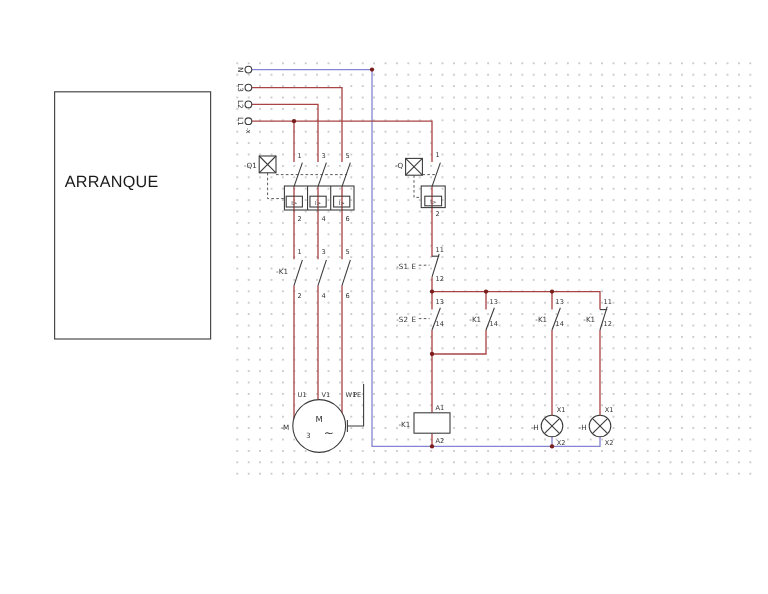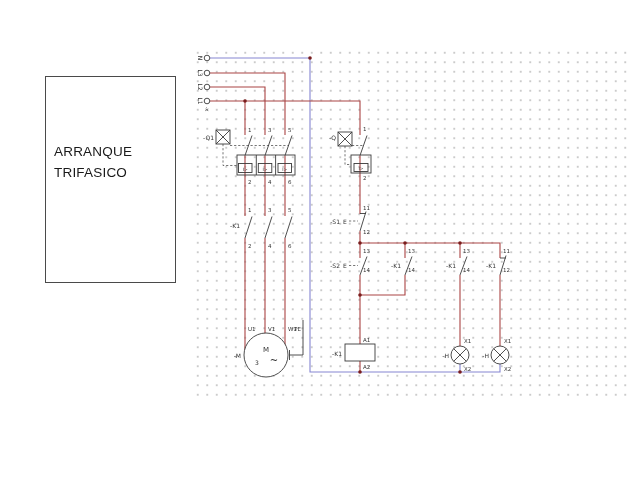--- a/index.html
+++ b/index.html
@@ -1,17 +1,17 @@
 <!DOCTYPE html>
 <html style="--phase-wire: #aa4444; --neutral-wire: #8585d2; --junction-dot: #7a1d1d; --symbol-line: #3a3a3a; --grid-dot: #cbcbcb; --border: #4a4a4a; --title-text: #1a1a1a;"><head>
 <meta charset="utf-8">
 <style>
   html,body{margin:0;padding:0;background:#fff;}
   .canvas{position:relative;width:640px;height:495px;background:#fff;overflow:hidden;
-          font-family:"Liberation Sans",sans-serif;}
+          font-family:"Liberation Sans",sans-serif;text-align:center;}
   .grid{position:absolute;left:193px;top:48px;width:440px;height:350px;
         background-image:radial-gradient(circle,var(--grid-dot,#cbcbcb) 0.7px,transparent 0.9px);
         background-size:9.5px 9.5px;}
   .title-box{position:absolute;left:45px;top:76px;width:131px;height:207px;
              border:1px solid var(--border,#4a4a4a);box-sizing:border-box;background:#fff;}
   .title-text{position:absolute;left:8px;top:64px;font-size:13.5px;line-height:21px;
               color:var(--title-text,#1a1a1a);letter-spacing:.2px;}
   svg{position:absolute;left:0;top:0;}
   .wire-red{stroke:var(--phase-wire,#aa4444);stroke-width:1.1;fill:none;}
   .wire-blue{stroke:var(--neutral-wire,#8585d2);stroke-width:1.1;fill:none;}
@@ -29,21 +29,20 @@
 </style>
 </head>
 <body>
 
 <div class="canvas">
   <div class="grid"></div>
 
   <div class="title-box">
     <div class="title-text">
       <div>ARRANQUE</div>
-      <div>TRIFASICO</div>
     </div>
   </div>
 
   <svg width="640" height="495" viewBox="0 0 640 495">
 
     <g>
       <path class="wire-blue" d="M209.8,58 H310 V372 H500 V364 M460,364 V372"></path>
       <path class="wire-red" d="M209.8,73 H285 V135"></path>
       <path class="wire-red" d="M209.8,87 H265 V135"></path>
       <path class="wire-red" d="M209.8,101 H360 V135"></path>

